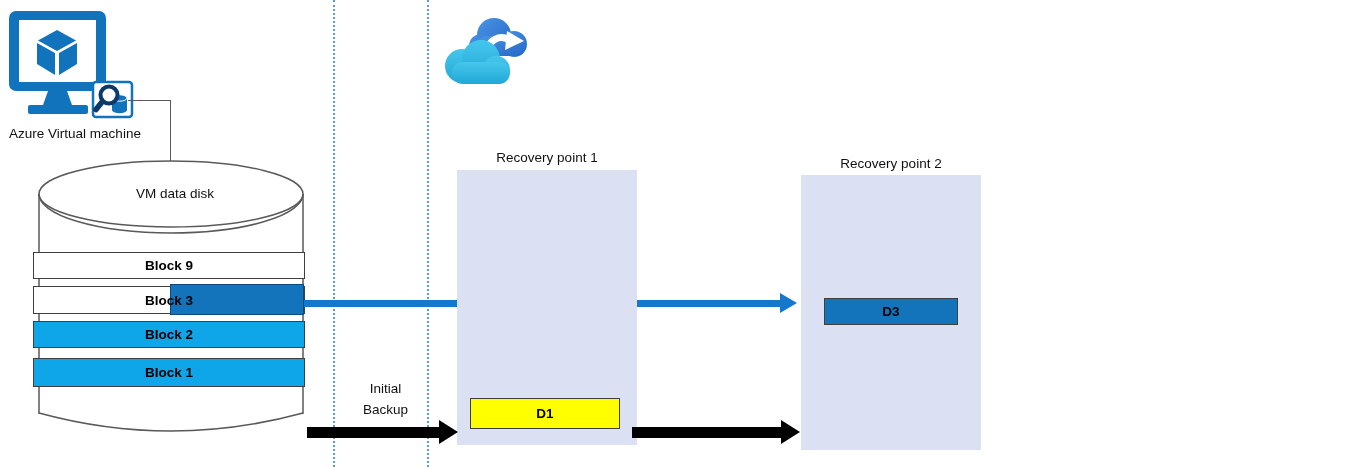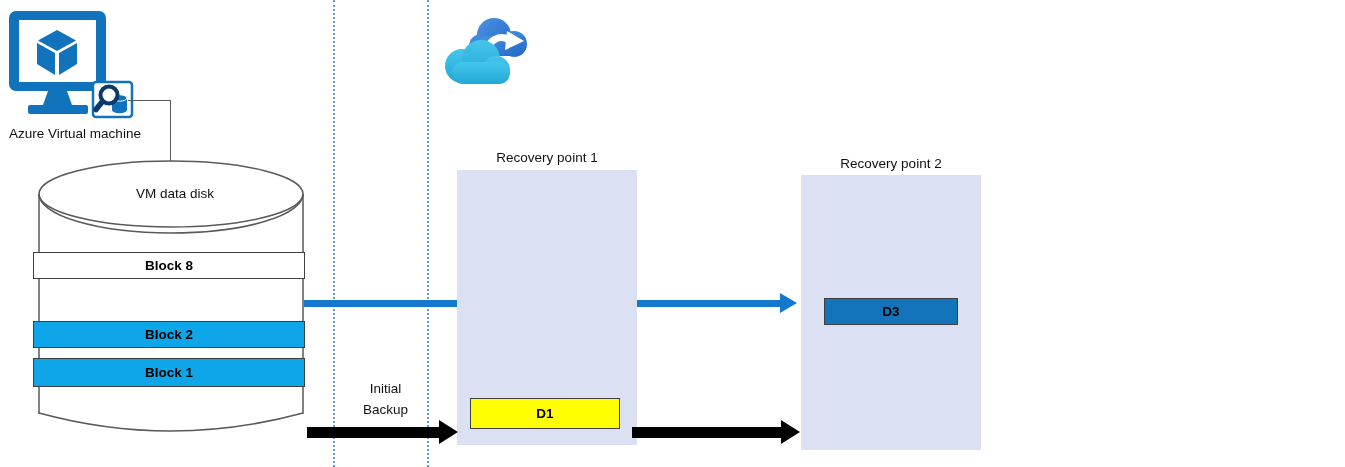--- a/index.html
+++ b/index.html
@@ -111,21 +111,25 @@
   <svg class="abs" style="left:37px; top:158px;" width="268" height="282" viewBox="0 0 268 282">
     <ellipse cx="134" cy="36" rx="132" ry="33" fill="#ffffff" stroke="#595959" stroke-width="1.5"></ellipse>
     <path d="M 2 36 A 132 39 0 0 0 266 36" fill="none" stroke="#595959" stroke-width="1.5"></path>
     <line x1="2" y1="36" x2="2" y2="256" stroke="#595959" stroke-width="1.5"></line>
     <line x1="266" y1="36" x2="266" y2="256" stroke="#595959" stroke-width="1.5"></line>
     <path d="M 2 255 Q 134 291 266 255" fill="none" stroke="#595959" stroke-width="1.5"></path>
   </svg>
   <div class="abs label centered" style="left:38px; top:186px; width:266px;padding-left:8px;">VM data disk</div>
 
   <div class="abs block-row" style="top:252px;">
-    <span class="row-text">Block 8</span>
+    <span class="row-text">Block 9</span>
+  </div>
+  <div class="abs block-row" style="top:286px; height:28px;">
+    <div class="block3-overlay"></div>
+    <span class="row-text">Block 3</span>
   </div>
   <div class="abs block-row yellow" style="top:321px;">
     <span class="row-text">Block 2</span>
   </div>
   <div class="abs block-row yellow" style="top:358px; height:29px;">
     <span class="row-text">Block 1</span>
   </div>
 
   <div class="abs shaft-blue" style="left:304px; top:300px; width:477px;"></div>
   <div class="abs head-blue" style="left:780px; top:293px;"></div>

